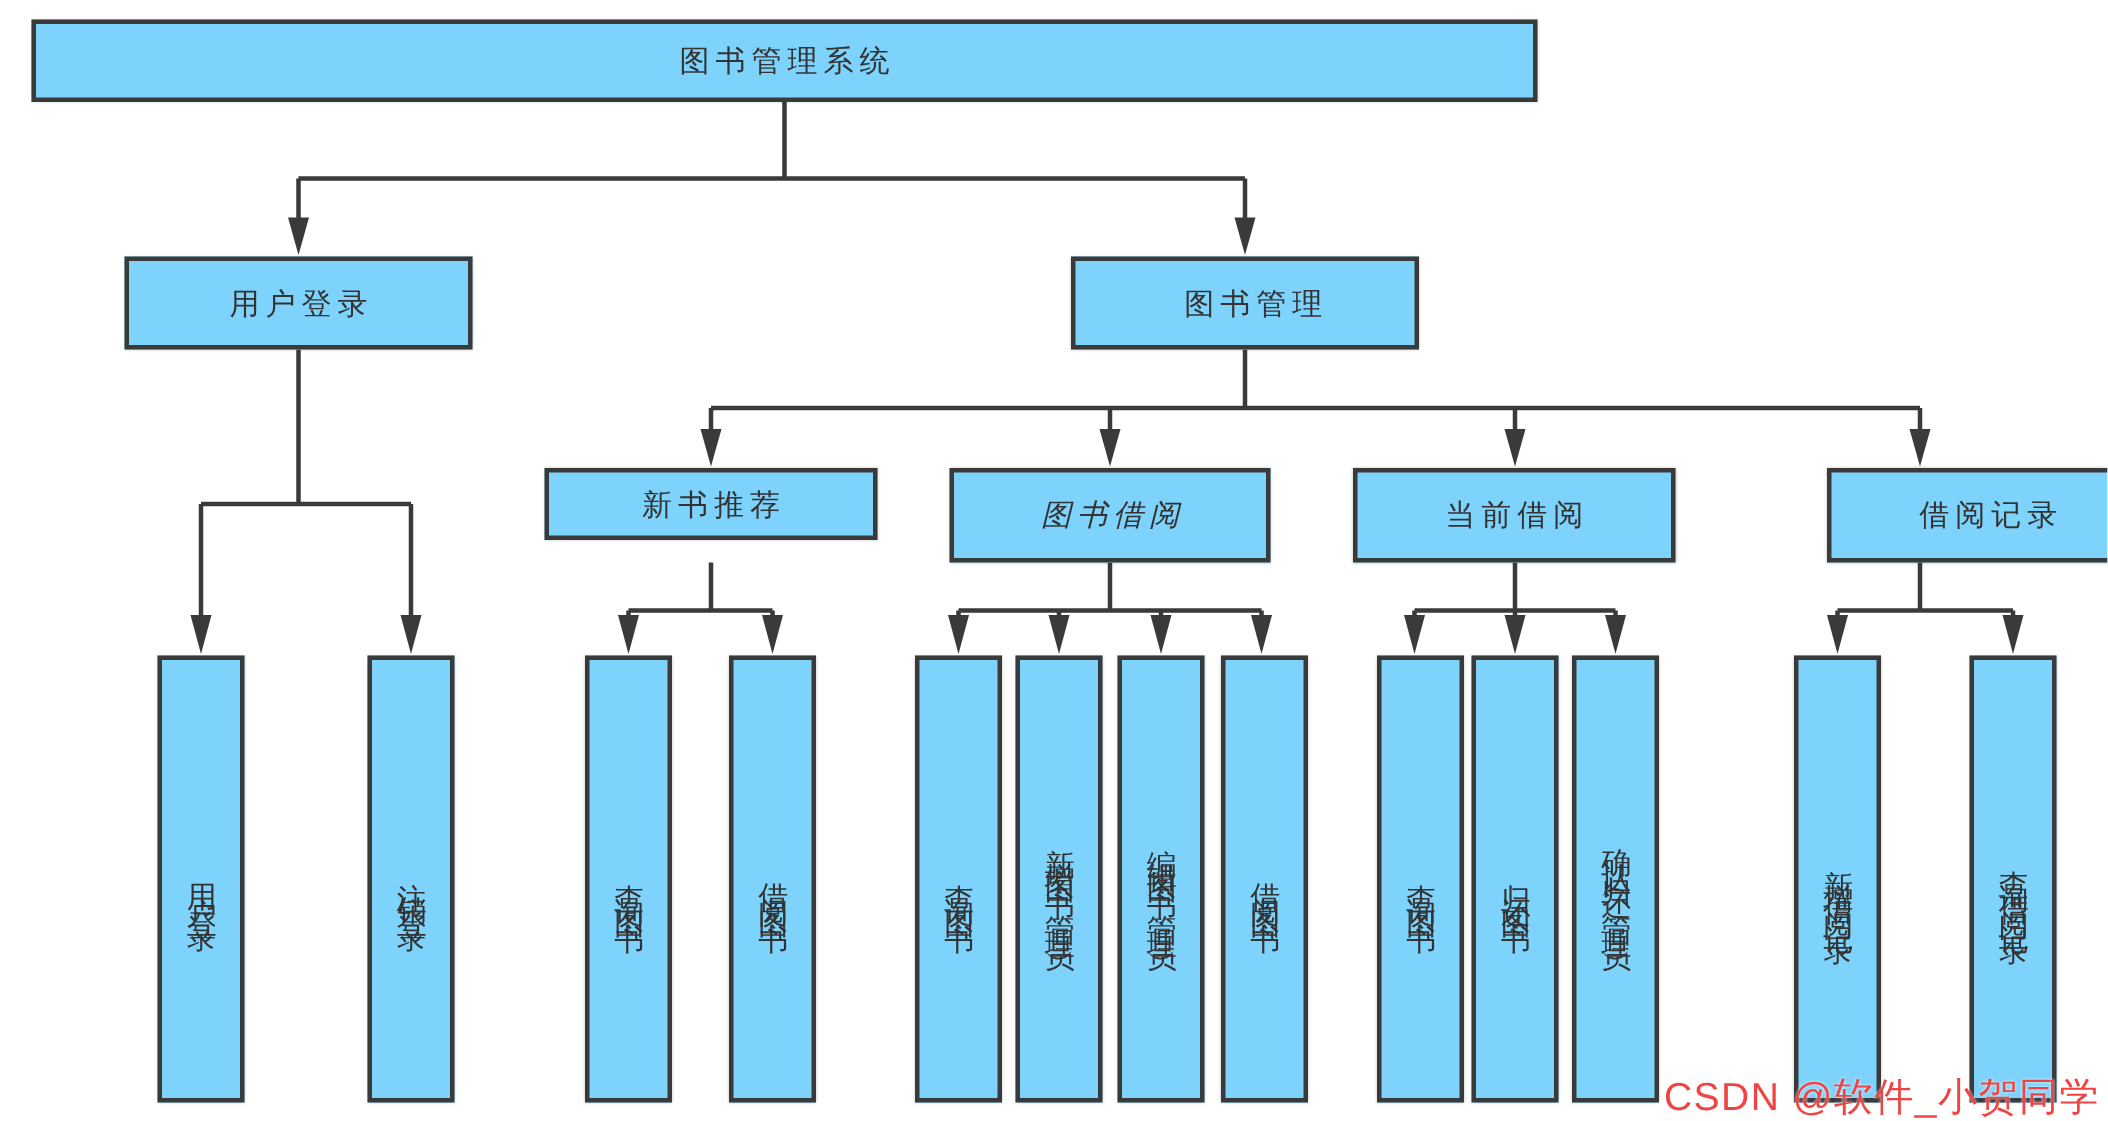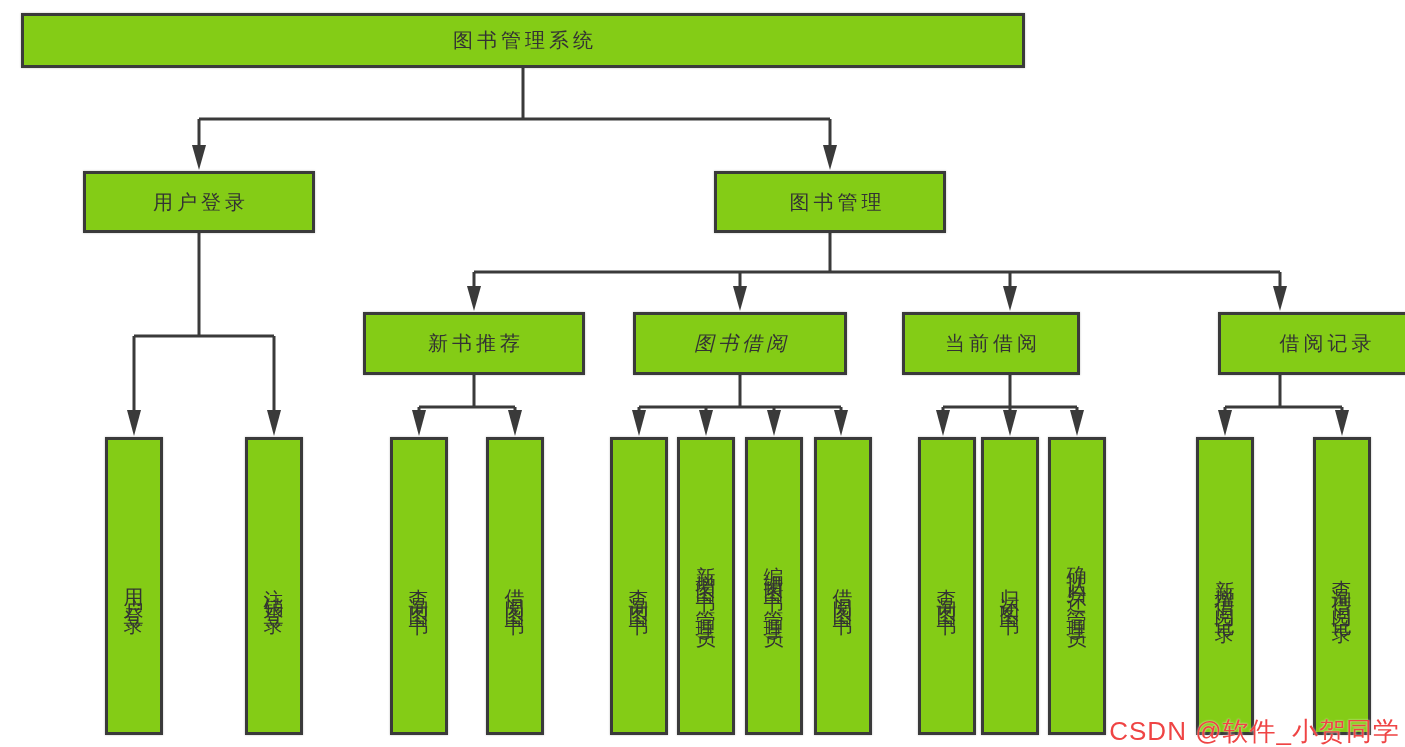--- a/index.html
+++ b/index.html
@@ -18,21 +18,21 @@
   #wires {
     position: absolute;
     left: 0;
     top: 0;
     z-index: 1;
   }
   .box {
     position: absolute;
     box-sizing: border-box;
     border: 3px solid #3a3a3a;
-    background: #84cc16;
+    background: #7dd3fc;
     display: flex;
     align-items: center;
     justify-content: center;
     color: #333333;
     z-index: 2;
     box-shadow: 0 0 2px rgba(0,0,0,0.25);
   }
   .h-label {
     font-size: 20px;
     letter-spacing: 4px;
@@ -118,27 +118,27 @@
     <span class="h-label">图书管理系统</span>
   </div>
 
   <div class="box lvl" style="left:83px;top:171px;width:232px;">
     <span class="h-label">用户登录</span>
   </div>
   <div class="box lvl" style="left:714px;top:171px;width:232px;padding-left:11px;">
     <span class="h-label">图书管理</span>
   </div>
 
-  <div class="box" style="left:363px;top:312px;width:222px;height:63px;">
+  <div class="box" style="left:363px;top:312px;width:222px;height:48px;">
     <span class="h-label">新书推荐</span>
   </div>
   <div class="box" style="left:633px;top:312px;width:214px;height:63px;font-style:italic;">
     <span class="h-label">图书借阅</span>
   </div>
-  <div class="box" style="left:902px;top:312px;width:178px;height:63px;">
+  <div class="box" style="left:902px;top:312px;width:215px;height:63px;">
     <span class="h-label">当前借阅</span>
   </div>
   <div class="box" style="left:1173px;top:312px;width:215px;height:63px;margin-left:45px;">
     <span class="h-label">借阅记录</span>
   </div>
 
   <div class="box leaf" style="left:105px;">
     <span class="v-label">用户登录</span>
   </div>
   <div class="box leaf" style="left:245px;">

